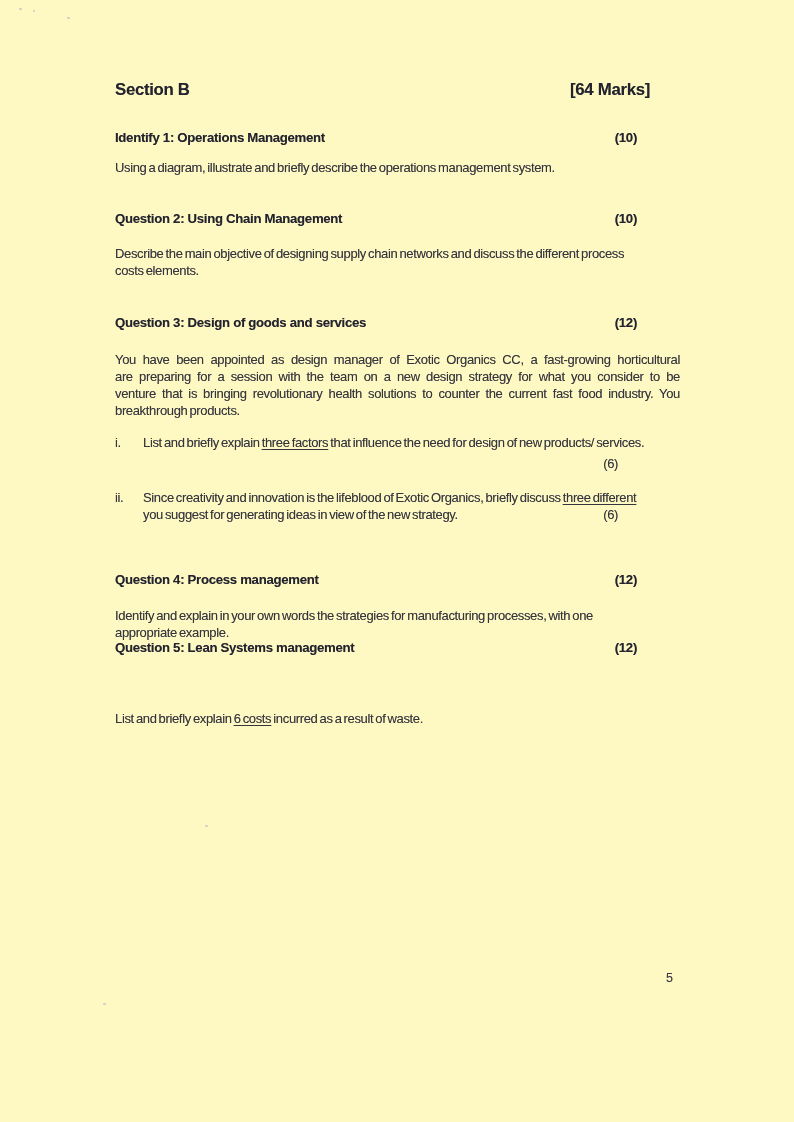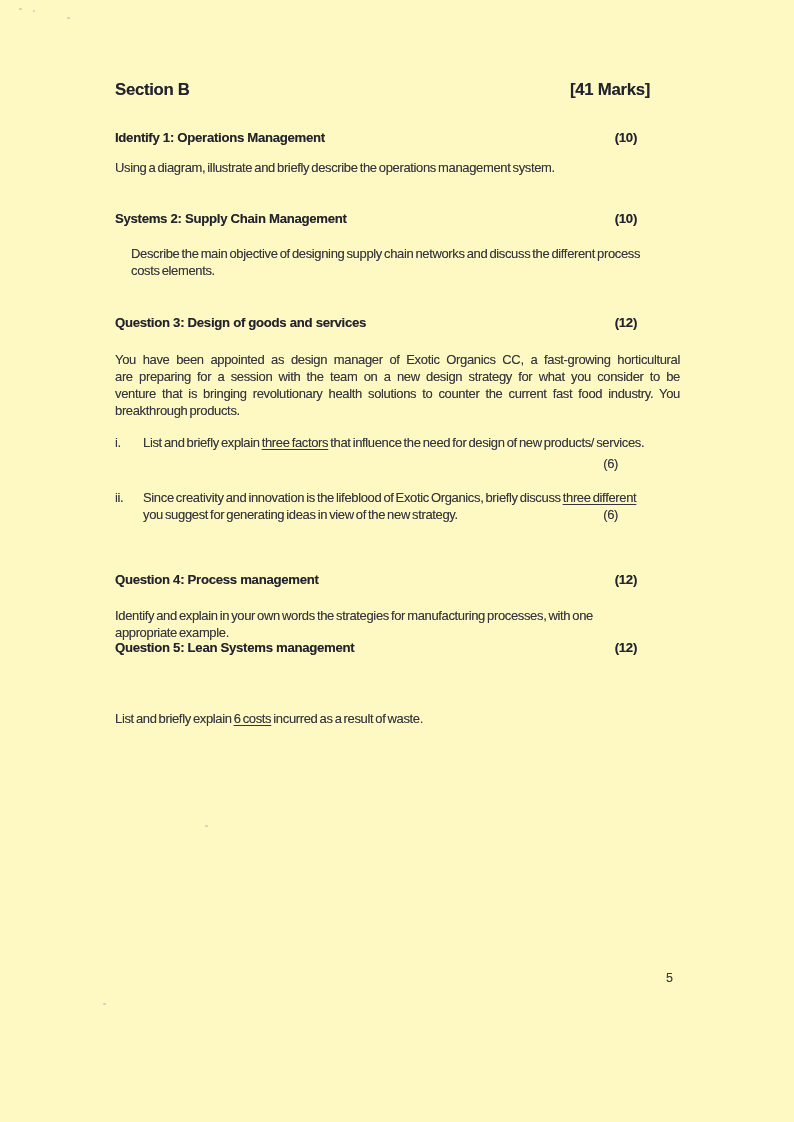--- a/index.html
+++ b/index.html
@@ -64,34 +64,34 @@
 <div class="page">
 
   <div class="speck" style="left:19px; top:8px; width:3px; height:2px;"></div>
   <div class="speck" style="left:33px; top:10px; width:2px; height:2px;"></div>
   <div class="speck" style="left:67px; top:17px; width:3px; height:2px;"></div>
   <div class="speck" style="left:205px; top:825px; width:3px; height:2px;"></div>
   <div class="speck" style="left:103px; top:1003px; width:3px; height:2px;"></div>
 
   <div class="block section-row" style="top:80px;">
     <span>Section B</span>
-    <span class="section-marks">[41 Marks]</span>
+    <span class="section-marks">[64 Marks]</span>
   </div>
 
   <div class="block head-row" style="top:129px;">
     <span>Identify 1: Operations Management</span>
     <span class="head-marks">(10)</span>
   </div>
   <div class="block body-text" style="top:159px;">Using a diagram, illustrate and briefly describe the operations management system.</div>
 
   <div class="block head-row" style="top:210px;">
-    <span>Systems 2: Supply Chain Management</span>
+    <span>Question 2: Using Chain Management</span>
     <span class="head-marks">(10)</span>
   </div>
-  <div class="block" style="top:245px;margin-left:16px;">
+  <div class="block" style="top:245px;">
     <div class="body-text">Describe the main objective of designing supply chain networks and discuss the different process</div>
     <div class="body-text">costs elements.</div>
   </div>
 
   <div class="block head-row" style="top:314px;gap:8px;">
     <span>Question 3: Design of goods and services</span>
     <span class="head-marks">(12)</span>
   </div>
   <div class="block" style="top:351px;">
     <div class="body-text jline">You have been appointed as design manager of Exotic Organics CC, a fast-growing horticultural</div>

